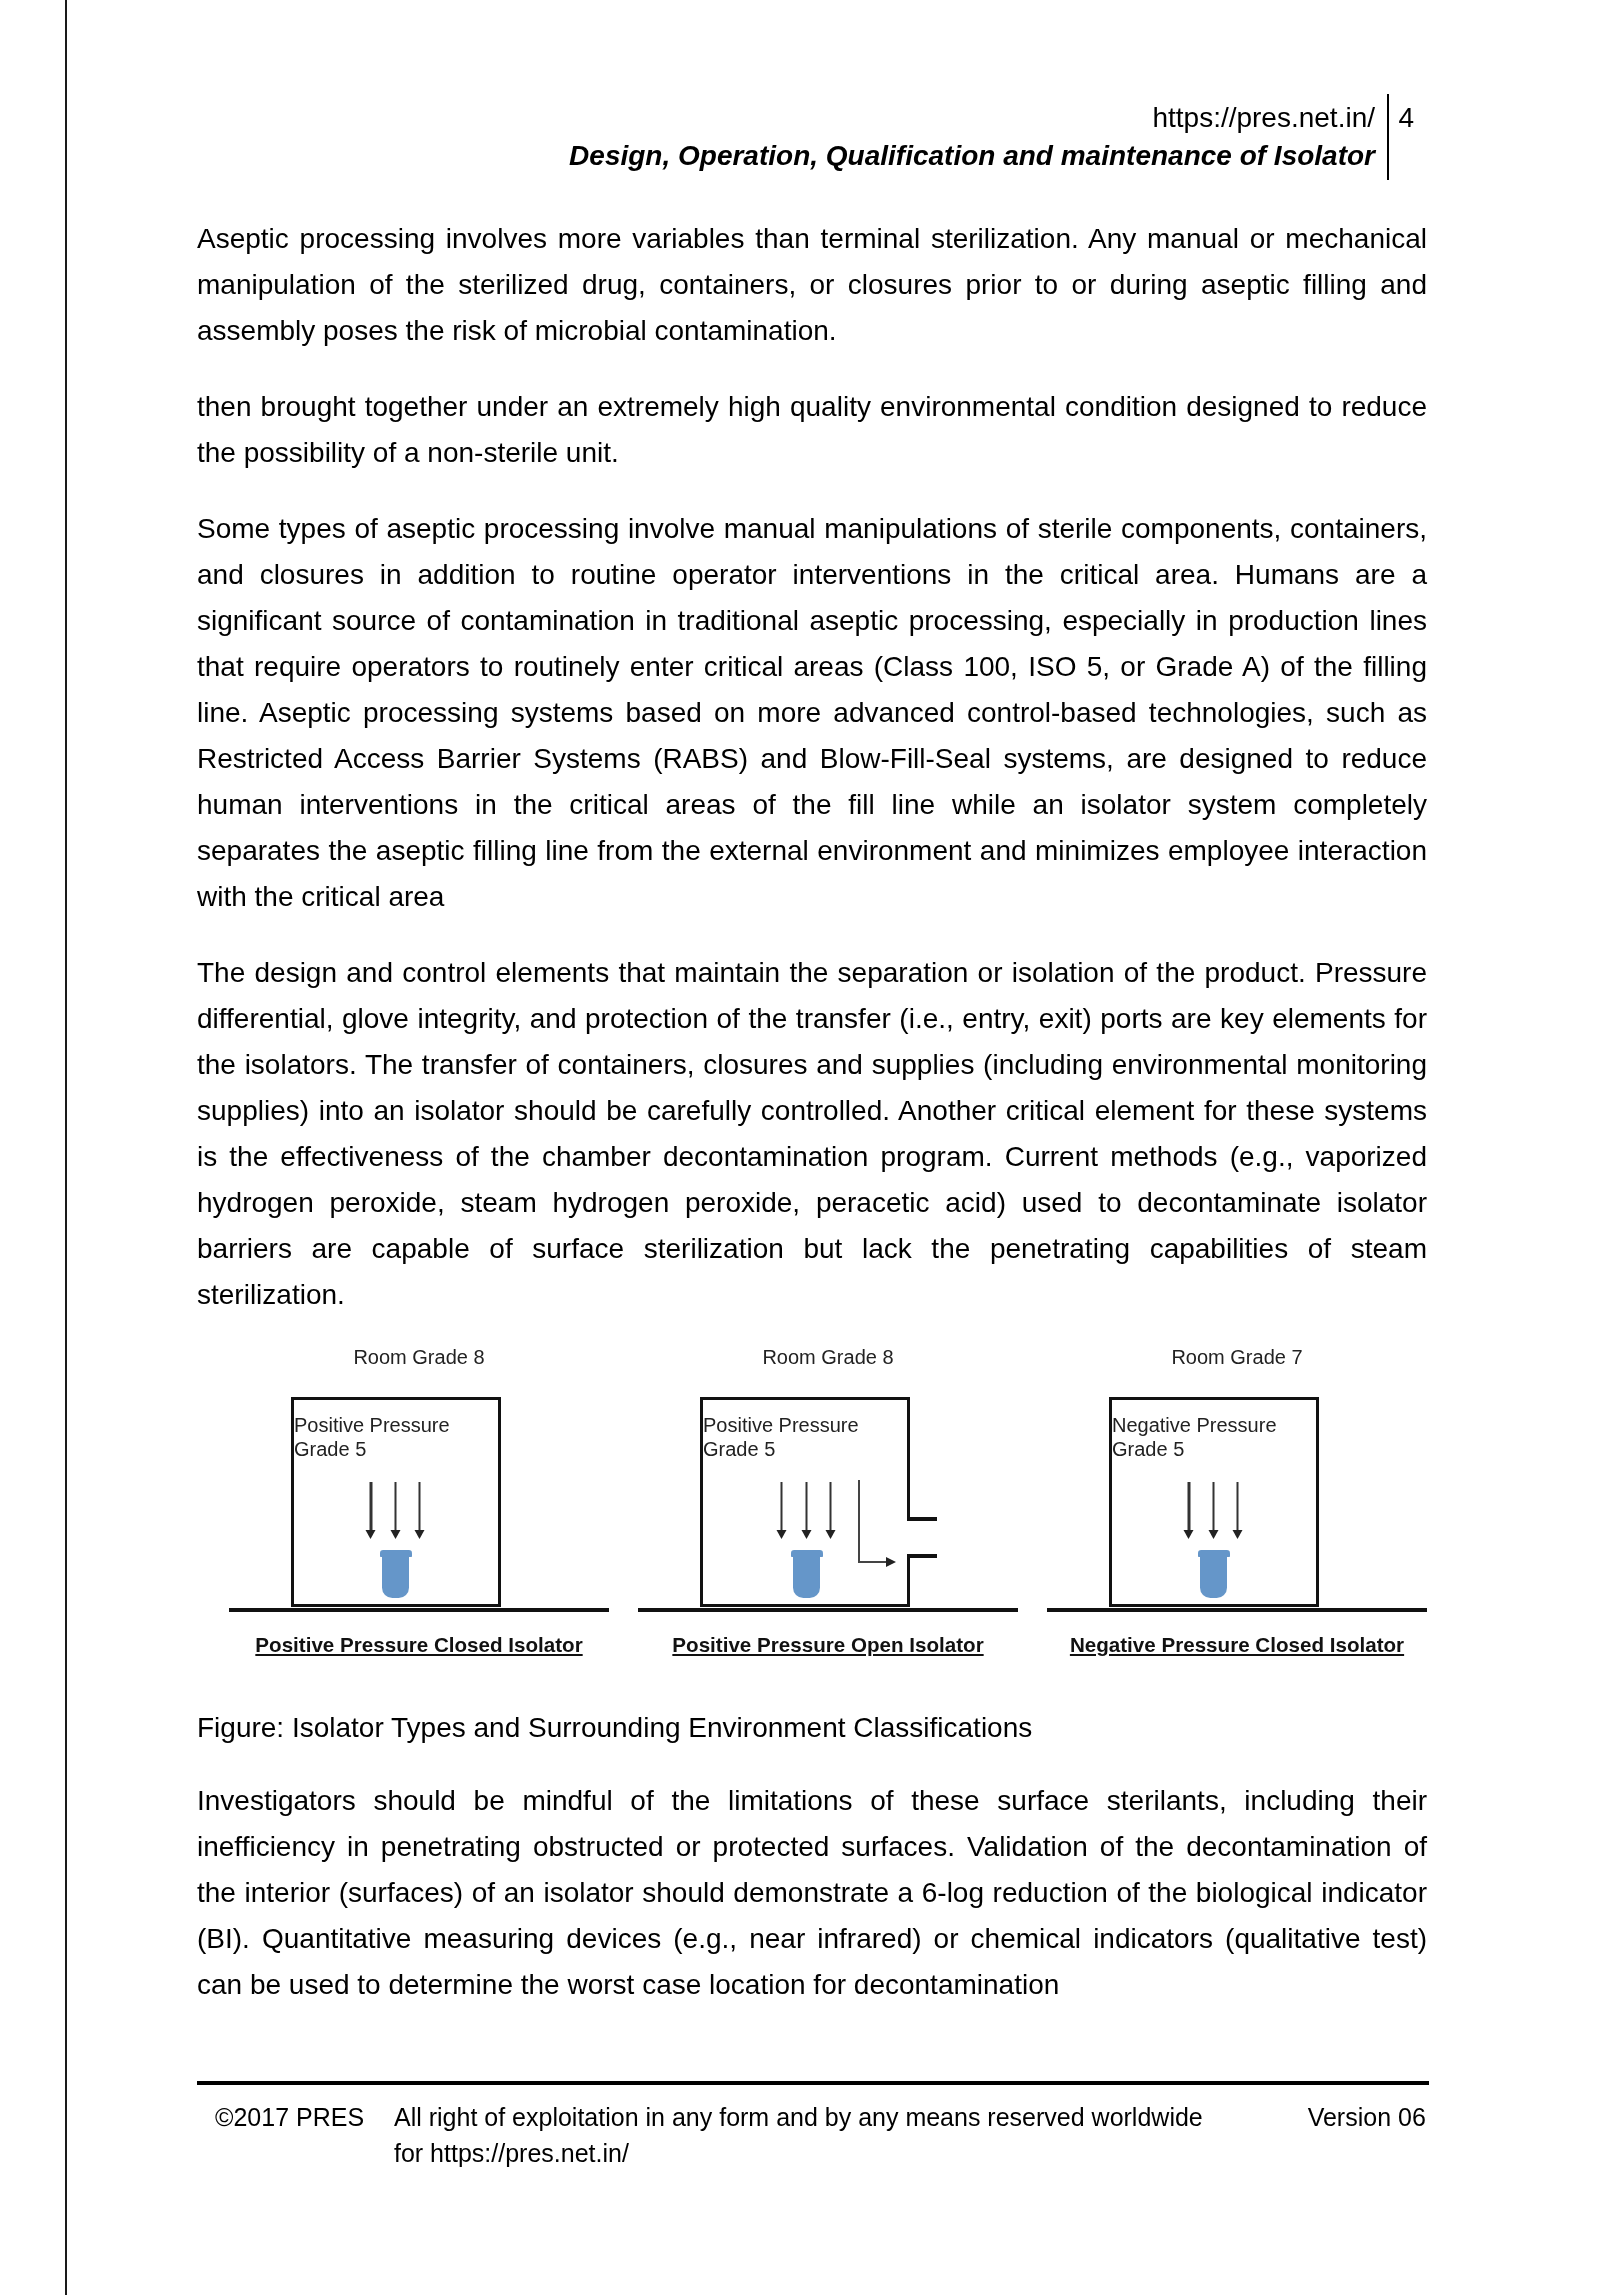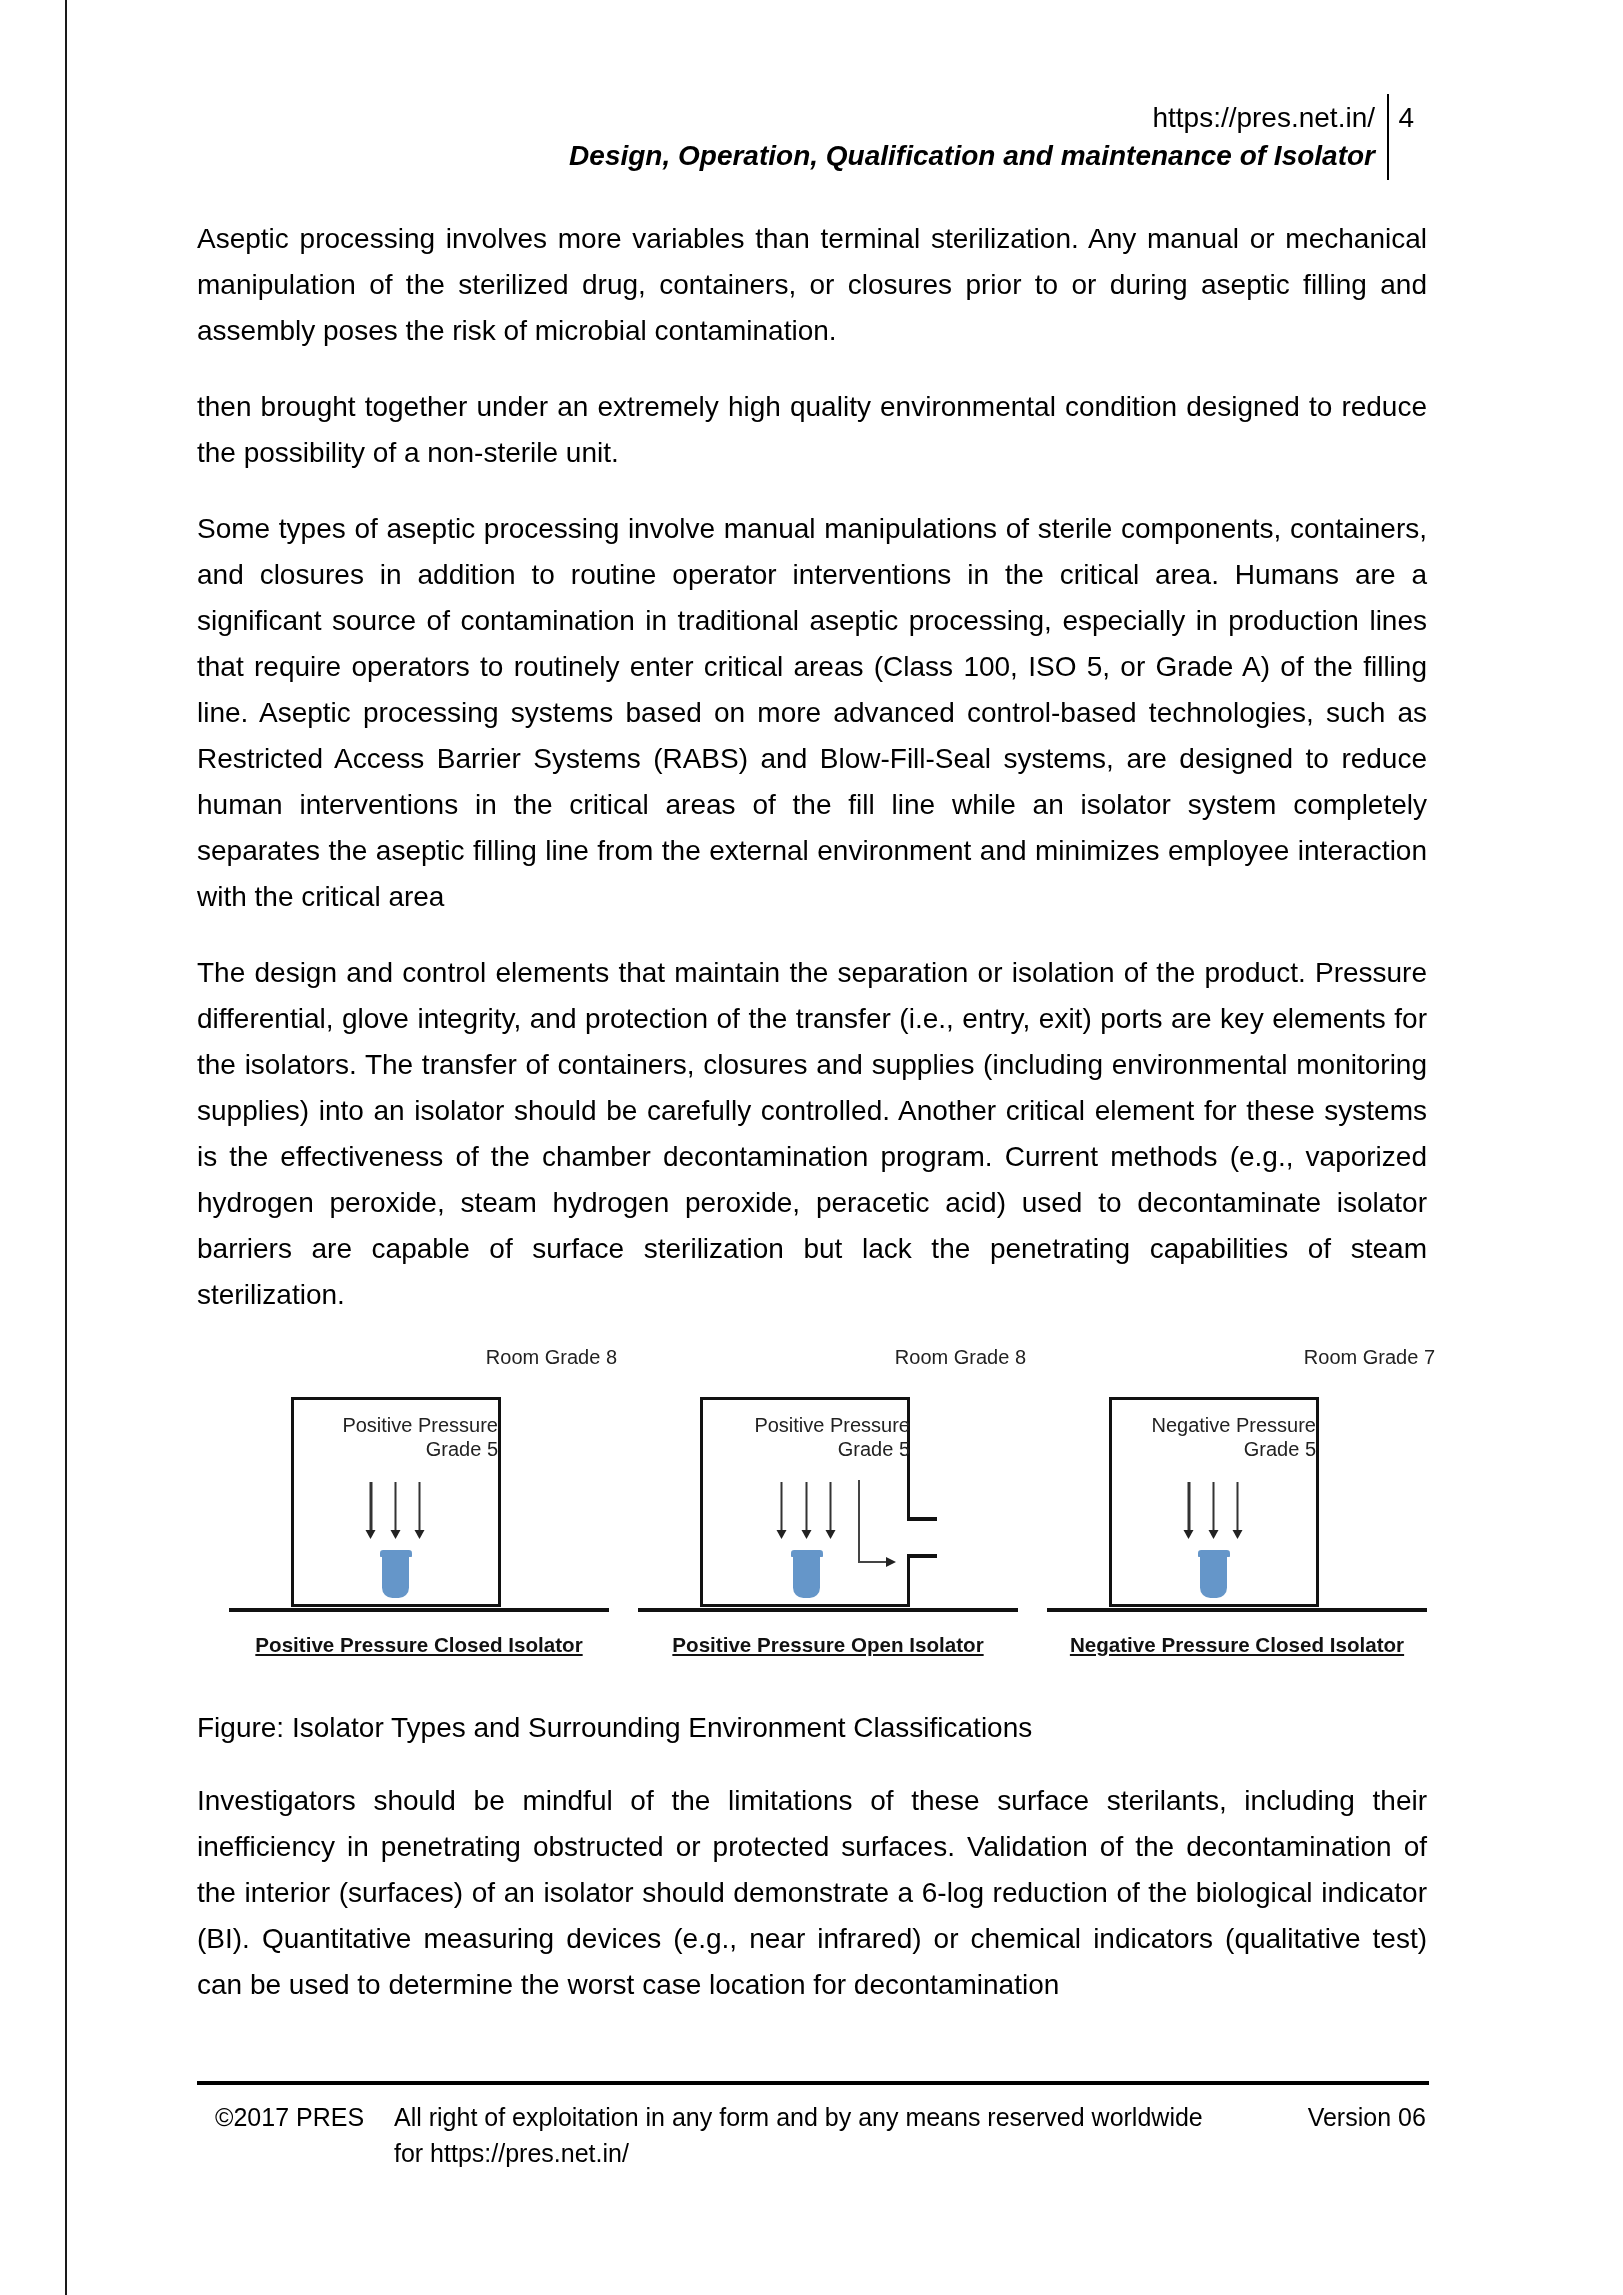--- a/index.html
+++ b/index.html
@@ -125,21 +125,21 @@
   }
   .diagram.d1 { left: 24px; }
   .diagram.d2 { left: 433px; }
   .diagram.d3 { left: 842px; }
 
   .room-label {
     position: absolute;
     top: 3.2px;
     left: 0;
     width: 396px;
-    text-align: right;
+    text-align: center;
     font-size: 20px;
     line-height: 25px;
     color: #222;
   }
 
   .iso-box {
     position: absolute;
     left: 70px;
     top: 55px;
     width: 210px;
@@ -157,21 +157,21 @@
   .wall-upper { right: 0; top: 0;   width: 3.2px; height: 120px; }
   .wall-lower { right: 0; bottom: 0; width: 3.2px; height: 49px;  }
   .stub-upper { right: -27px; top: 117px;   width: 30px; height: 4px; }
   .stub-lower { right: -27px; bottom: 46px; width: 30px; height: 4px; }
 
   .iso-label {
     position: absolute;
     left: 0;
     top: 12.7px;
     width: 100%;
-    text-align: right;
+    text-align: left;
     font-size: 20px;
     line-height: 24.6px;
     color: #222;
   }
 
   .arrows {
     position: absolute;
     left: 50%;
     top: 82px;
     transform: translateX(-50%);

